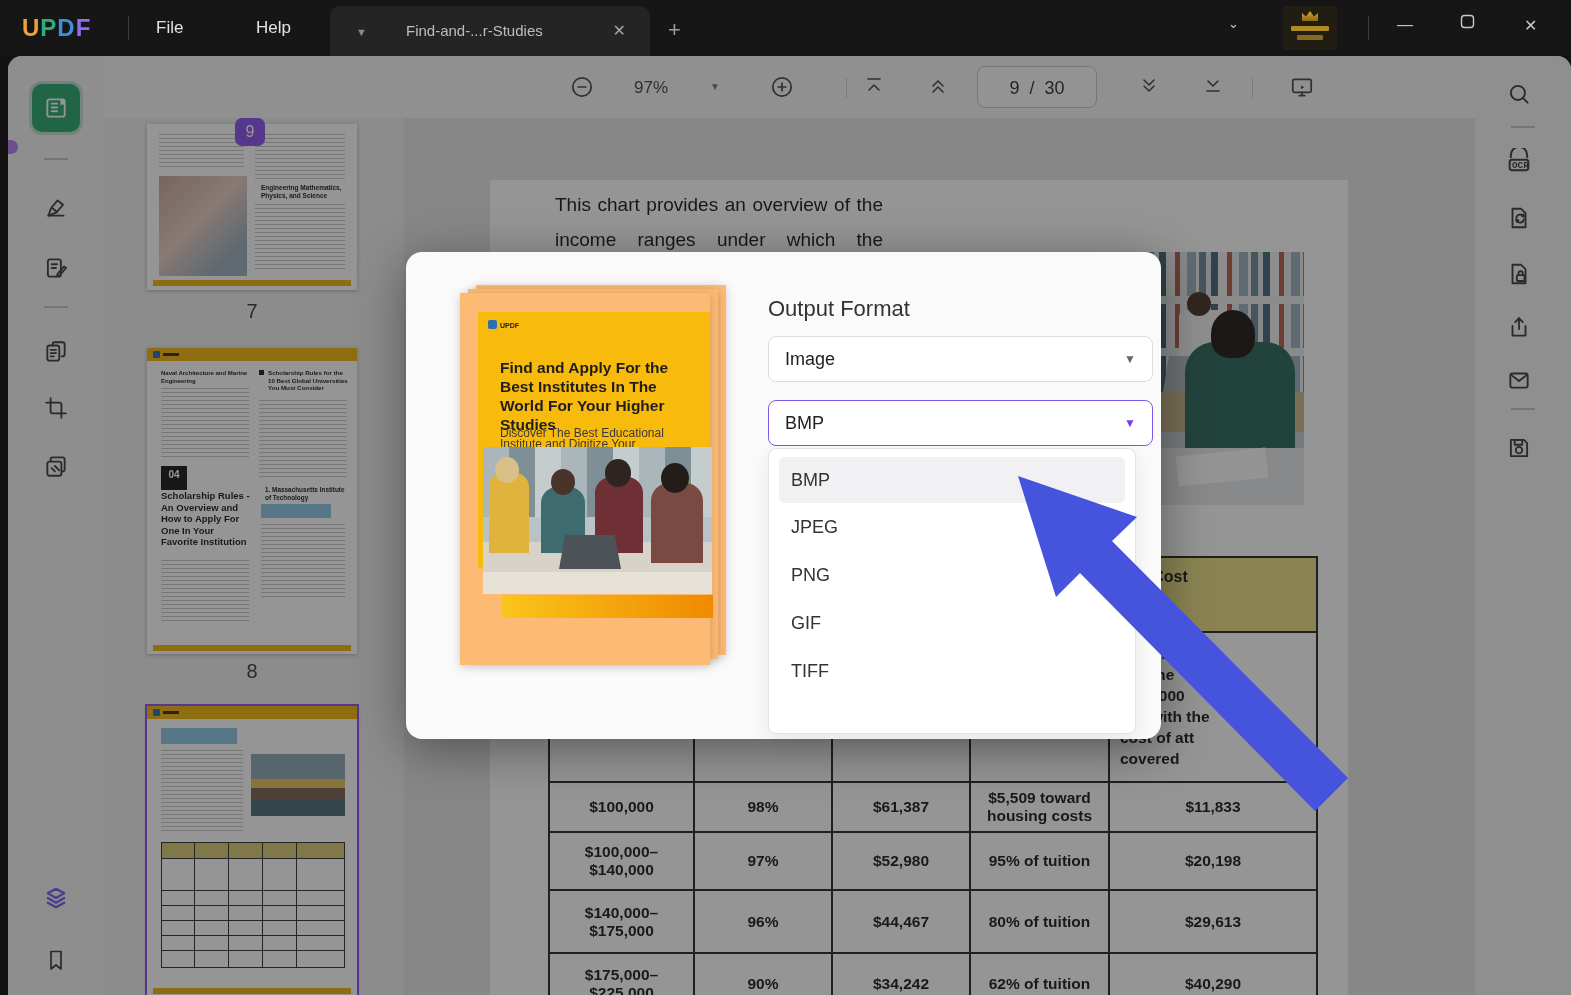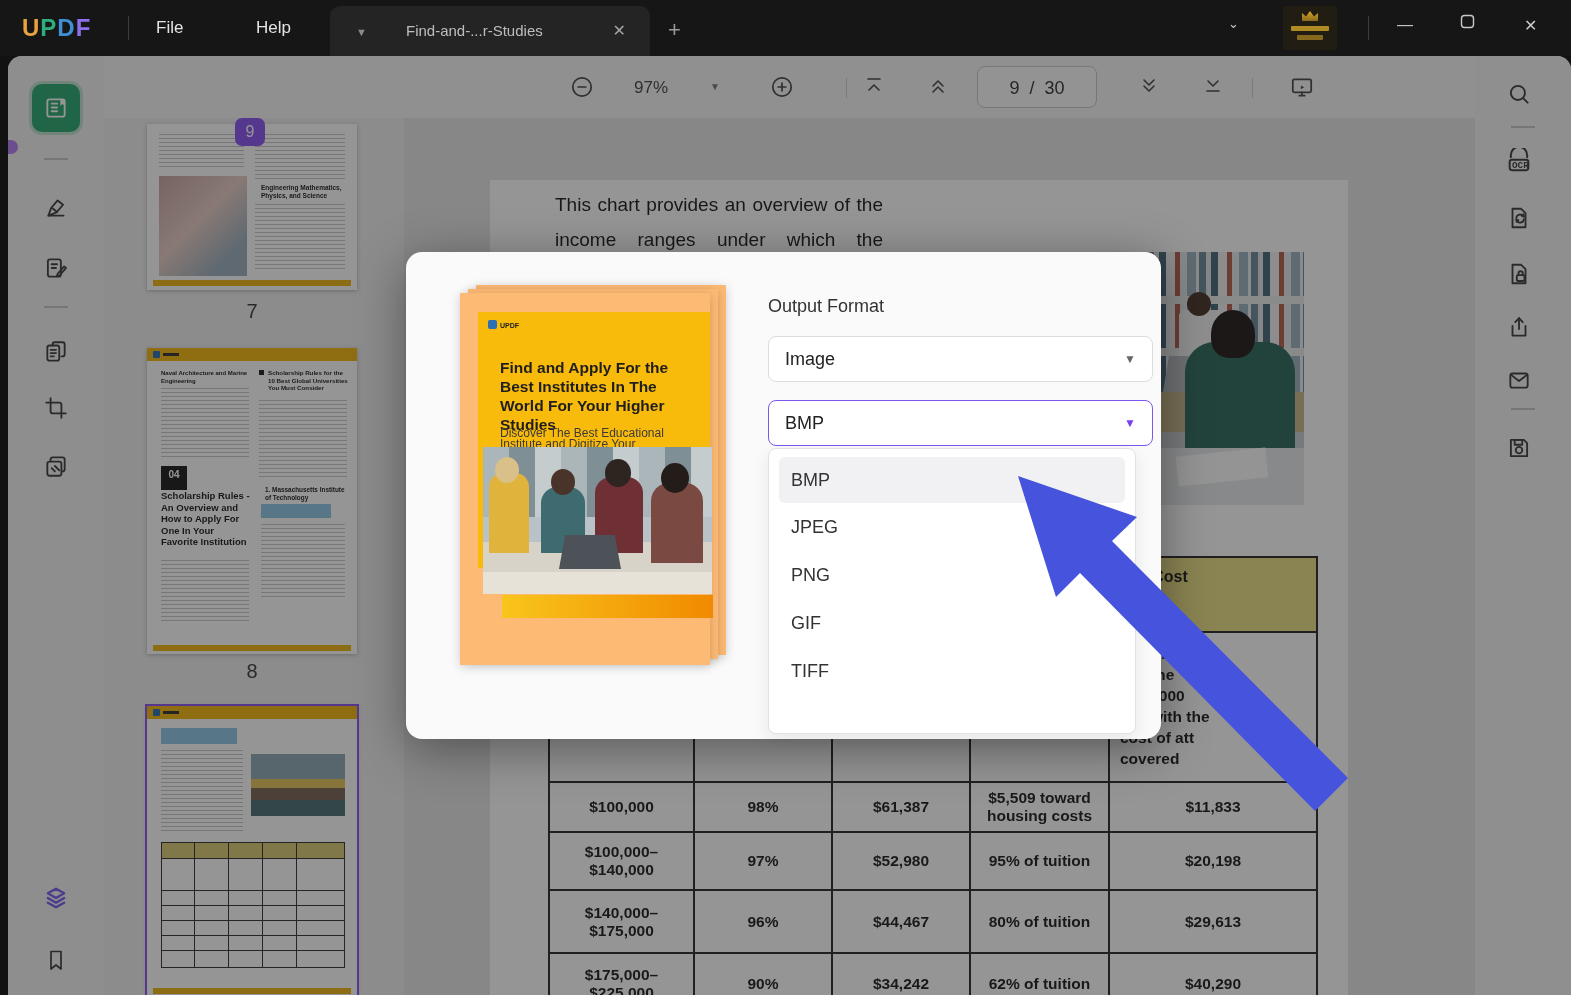--- a/index.html
+++ b/index.html
@@ -75,21 +75,21 @@
   #dim { position:absolute; left:0; top:56px; right:0; bottom:0; background:rgba(20,20,20,.45); z-index:20; }
   #modal { position:absolute; left:406px; top:252px; width:755px; height:487px; background:#fbfafa; border-radius:16px; box-shadow:0 10px 50px rgba(0,0,0,.4); z-index:30; }
   .sheet { position:absolute; background:#fdba74; box-shadow:0 2px 10px rgba(0,0,0,.18); }
   #cover-yellow { position:absolute; left:72px; top:60px; width:232px; height:256px; background:#f8ba0b; }
   #cover-title { position:absolute; left:22px; top:46px; width:196px; font-size:15.5px; line-height:19px; font-weight:bold; color:#1e1e1e; }
   #cover-subtitle { position:absolute; left:22px; top:116px; width:196px; font-size:12px; line-height:11px; color:#3a3a3a; font-weight:500; }
   #cover-logo { position:absolute; left:10px; top:8px; font-size:7px; font-weight:bold; color:#222; }
   #cover-logo i { display:inline-block; width:9px; height:9px; background:#2d6fb5; border-radius:2px; vertical-align:-1px; margin-right:3px; font-style:normal; }
   #cover-photo { position:absolute; left:77px; top:195px; width:229px; height:147px; overflow:hidden; background:#b9c2c6; }
   #cover-ribbon { position:absolute; left:96px; top:343px; width:211px; height:23px; background:linear-gradient(90deg,#f9c51b,#f08a00); }
-  #modal-title { position:absolute; left:362px; top:44px; font-size:18px; color:#333; font-weight:500; }
+  #modal-title { position:absolute; left:362px; top:44px; font-size:22px; color:#333; font-weight:500; }
   .select-box { position:absolute; left:362px; width:385px; height:46px; background:#fff; border:1px solid #dcdcdc; border-radius:8px; font-size:18px; color:#222; line-height:44px; padding-left:16px; }
   #select-format { top:84px; }
   #select-image-format { top:148px; border:1.6px solid #7b57f0; }
   .sel-caret { position:absolute; right:16px; top:0; font-size:12px; color:#666; }
   #select-image-format .sel-caret { color:#7a3ff0; }
   #options-panel { position:absolute; left:362px; top:196px; width:368px; height:286px; background:#fff; border:1px solid #e2e2e2; border-radius:8px; box-shadow:0 6px 18px rgba(0,0,0,.08); overflow:hidden; }
   .opt { height:48px; line-height:48px; padding-left:22px; font-size:18px; color:#333; }
   .opt.sel { margin:8px 10px 0 10px; padding-left:12px; height:46px; line-height:46px; background:#f1f0f2; border-radius:6px; }
   #arrow-layer { position:absolute; left:0; top:0; width:1571px; height:995px; z-index:40; pointer-events:none; }
 

